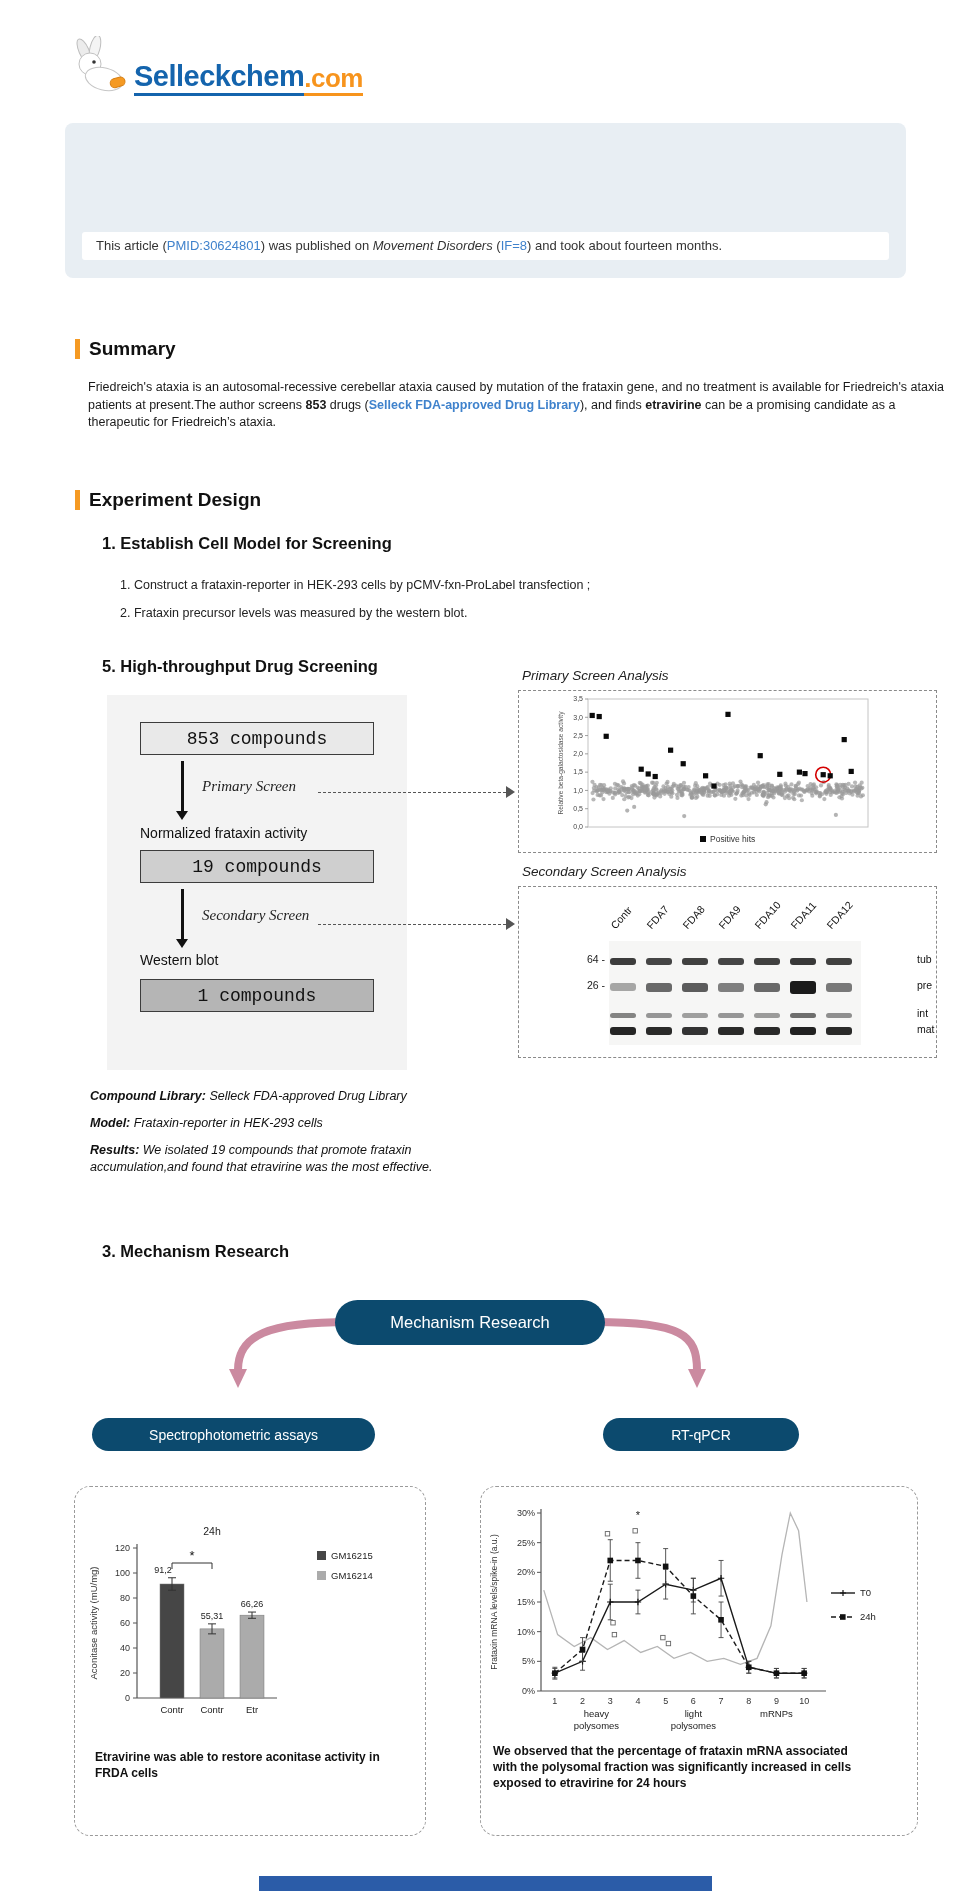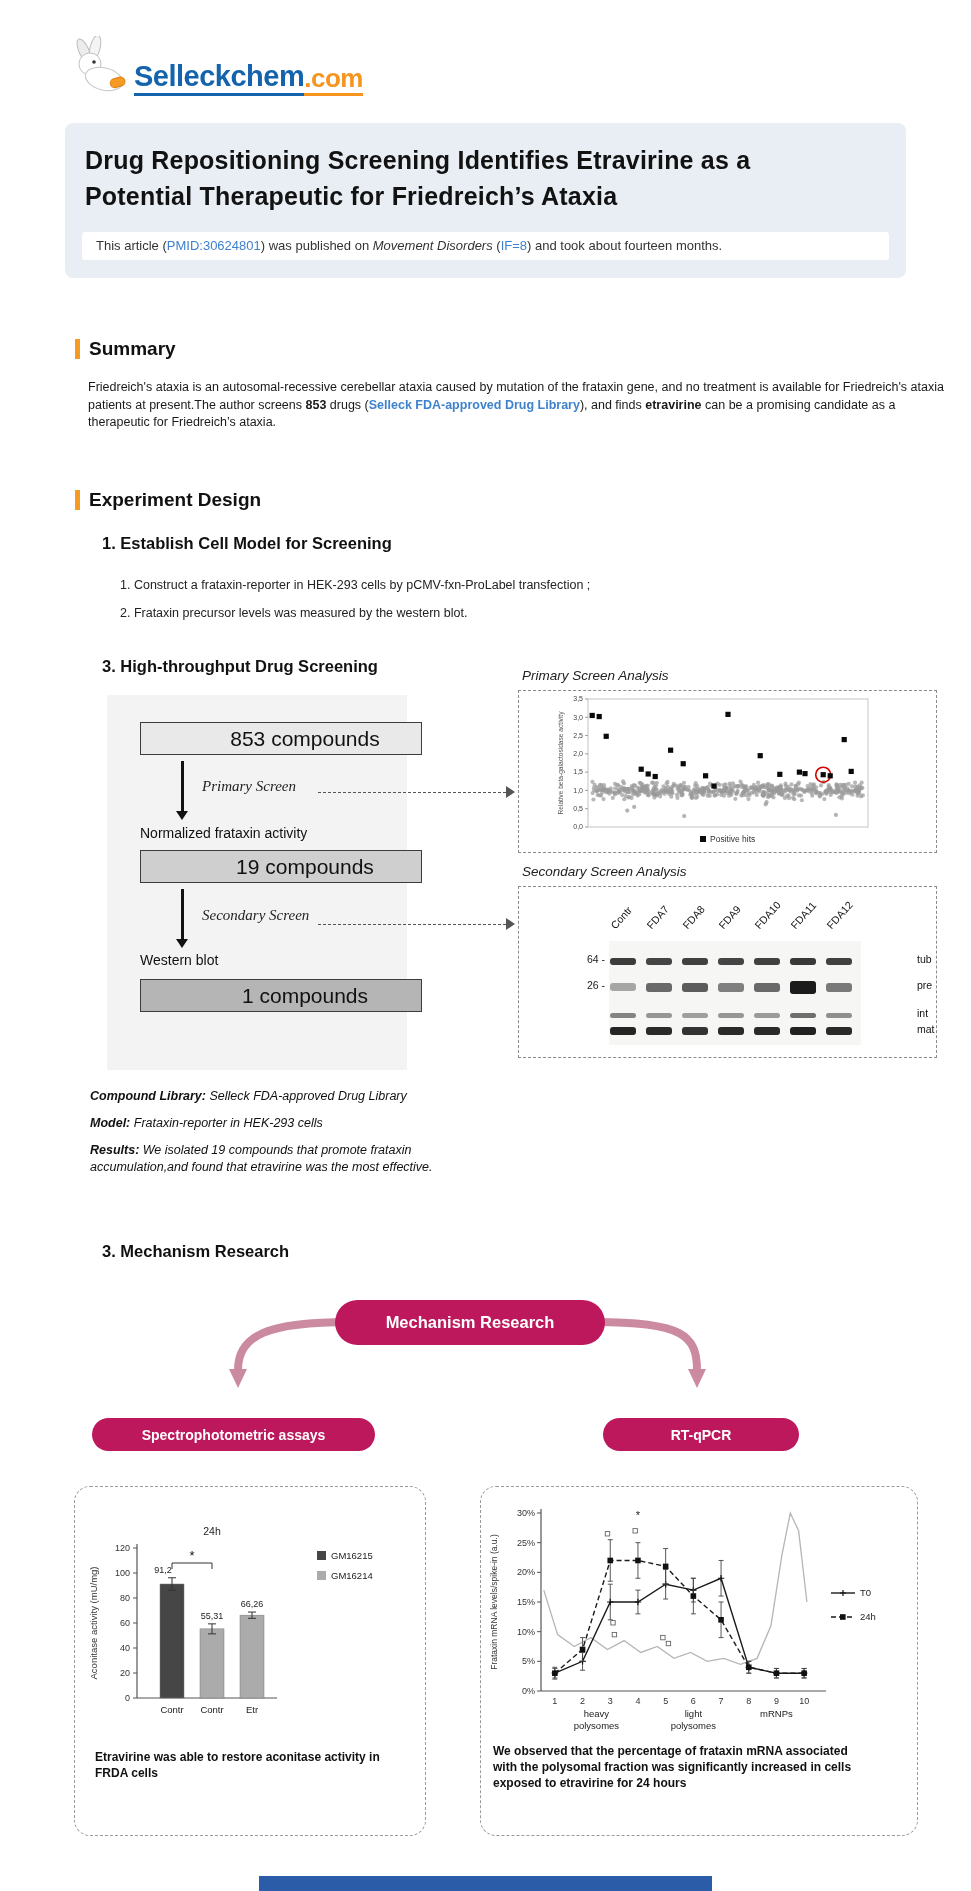--- a/index.html
+++ b/index.html
@@ -30,21 +30,21 @@
   .sub-head{font-size:16.5px;font-weight:bold;color:#111;}
   #exp-sub1{left:102px;top:534px;}
   .exp-item{font-size:12.5px;color:#222;}
   #exp-item1{left:120px;top:578px;}
   #exp-item2{left:120px;top:606px;}
   #exp-sub2{left:102px;top:657px;}
   #exp-sub3{left:102px;top:1242px;}
 
   
   #flow-panel{left:107px;top:695px;width:300px;height:375px;background:#f3f3f3;}
-  .flow-box{position:absolute;left:33px;width:232px;height:31px;border:1.5px solid #3c3c3c;display:flex;align-items:center;justify-content:center;font-family:Liberation Sans, sans-serif;font-size:21px;color:#111;padding-left:48px;}
+  .flow-box{position:absolute;left:33px;width:232px;height:31px;border:1.5px solid #3c3c3c;display:flex;align-items:center;justify-content:center;font-family:Liberation Mono, monospace;font-size:18px;color:#111;}
   #fbox1{top:27px;background:#e9e9e9;}
   #fbox2{top:155px;background:#cfcfcf;}
   #fbox3{top:284px;background:#b5b5b5;}
   .varrow{position:absolute;width:3px;background:#111;}
   .varrow::after{content:"";position:absolute;bottom:-9px;left:-5px;border-left:6.5px solid transparent;border-right:6.5px solid transparent;border-top:9px solid #111;}
   #varrow1{left:74px;top:66px;height:50px;}
   #varrow2{left:74px;top:194px;height:50px;}
   .arrow-label{position:absolute;font-family:"Liberation Serif",serif;font-style:italic;font-size:15px;color:#222;white-space:nowrap;}
   #arrow1-label{left:95px;top:83px;}
   #arrow2-label{left:95px;top:212px;}
@@ -75,21 +75,21 @@
   .mw-label{position:absolute;left:48px;width:38px;text-align:right;font-size:10.5px;color:#222;}
   .band-label{position:absolute;left:352px;font-size:10.5px;color:#111;padding-left:46px;}
   .band{position:absolute;width:26px;border-radius:3px;background:#141414;filter:blur(0.4px);}
 
   
   #study-info{left:88px;top:1088px;width:348px;font-size:12.5px;line-height:17px;color:#111;}
   #study-info p{margin:0 0 10px 2px;font-style:italic;}
   #study-info b{font-weight:bold;}
 
   
-  .pill{background:#be185d;color:#fff;font-weight:bold;display:flex;align-items:center;justify-content:center;border-radius:24px;}
+  .pill{background:#0c4a6e;color:#fff;font-weight:normal;display:flex;align-items:center;justify-content:center;border-radius:24px;}
   #mech-pill-main{left:335px;top:1300px;width:270px;height:45px;font-size:16.5px;z-index:2;}
   #mech-pill-left{left:92px;top:1418px;width:283px;height:33px;font-size:14px;}
   #mech-pill-right{left:603px;top:1418px;width:196px;height:33px;font-size:14px;}
   #mech-connectors{left:150px;top:1295px;z-index:1;}
 
   .round-dash{border:1.6px dashed #9a9a9a;border-radius:16px;background:#fff;}
   #left-figure{left:74px;top:1486px;width:350px;height:348px;}
   #right-figure{left:480px;top:1486px;width:436px;height:348px;}
   #bar-svg{position:absolute;left:2px;top:6px;}
   #line-svg{position:absolute;left:2px;top:4px;}
@@ -113,45 +113,41 @@
         <circle cx="30" cy="26" r="1.8" fill="#333"></circle>
         <ellipse cx="40" cy="43" rx="19" ry="11" fill="#ffffff" stroke="#c6c6c6" transform="rotate(14 40 43)"></ellipse>
         <rect x="46" y="42" width="15" height="9" rx="4.5" fill="#f59a23" stroke="#d87f10" transform="rotate(-16 53 46)"></rect>
       </svg>
     </span>
     <span class="logo-word logo-blue">Selleckchem</span>
     <span class="logo-word logo-orange">.com</span>
   </div>
 
   <div class="abs" id="title-box">
-    <div id="title-text">
-      <span style="display:block">Drug Repositioning Screening Identifies Etravirine as a</span>
-      <span style="display:block">Potential Therapeutic for Friedreich’s Ataxia</span>
-    </div>
     <div id="meta-bar">
       <span>This article (</span><span class="link">PMID:30624801</span><span>) was published on </span><span class="it">Movement Disorders</span><span> (</span><span class="link">IF=8</span><span>) and took about fourteen months.</span>
     </div>
   </div>
 
   <div class="abs sec-head" id="summary-heading">
     <span class="sec-bar"></span>
     <span class="sec-title">Summary</span>
   </div>
   <div class="abs" id="summary-text">
     <span>Friedreich's ataxia is an autosomal-recessive cerebellar ataxia caused by mutation of the frataxin gene, and no treatment is available for Friedreich's ataxia patients at present.The author screens </span><b>853</b><span> drugs (</span><b><span class="link">Selleck FDA-approved Drug Library</span></b><span>), and finds </span><b>etravirine</b><span> can be a promising candidate as a therapeutic for Friedreich’s ataxia.</span>
   </div>
 
   <div class="abs sec-head" id="exp-heading">
     <span class="sec-bar"></span>
     <span class="sec-title">Experiment Design</span>
   </div>
   <div class="abs sub-head" id="exp-sub1">1. Establish Cell Model for Screening</div>
   <div class="abs exp-item" id="exp-item1">1. Construct a frataxin-reporter in HEK-293 cells by pCMV-fxn-ProLabel transfection ;</div>
   <div class="abs exp-item" id="exp-item2">2. Frataxin precursor levels was measured by the western blot.</div>
-  <div class="abs sub-head" id="exp-sub2">3. High-throughput Drug Screening</div>
+  <div class="abs sub-head" id="exp-sub2">5. High-throughput Drug Screening</div>
 
   <div class="abs" id="flow-panel">
     <div class="flow-box" id="fbox1">853 compounds</div>
     <div class="varrow" id="varrow1"></div>
     <div class="arrow-label" id="arrow1-label">Primary Screen</div>
     <div class="flow-text" id="flow-label1">Normalized  frataxin activity</div>
     <div class="flow-box" id="fbox2">19 compounds</div>
     <div class="varrow" id="varrow2"></div>
     <div class="arrow-label" id="arrow2-label">Secondary Screen</div>
     <div class="flow-text" id="flow-label2">Western blot</div>

